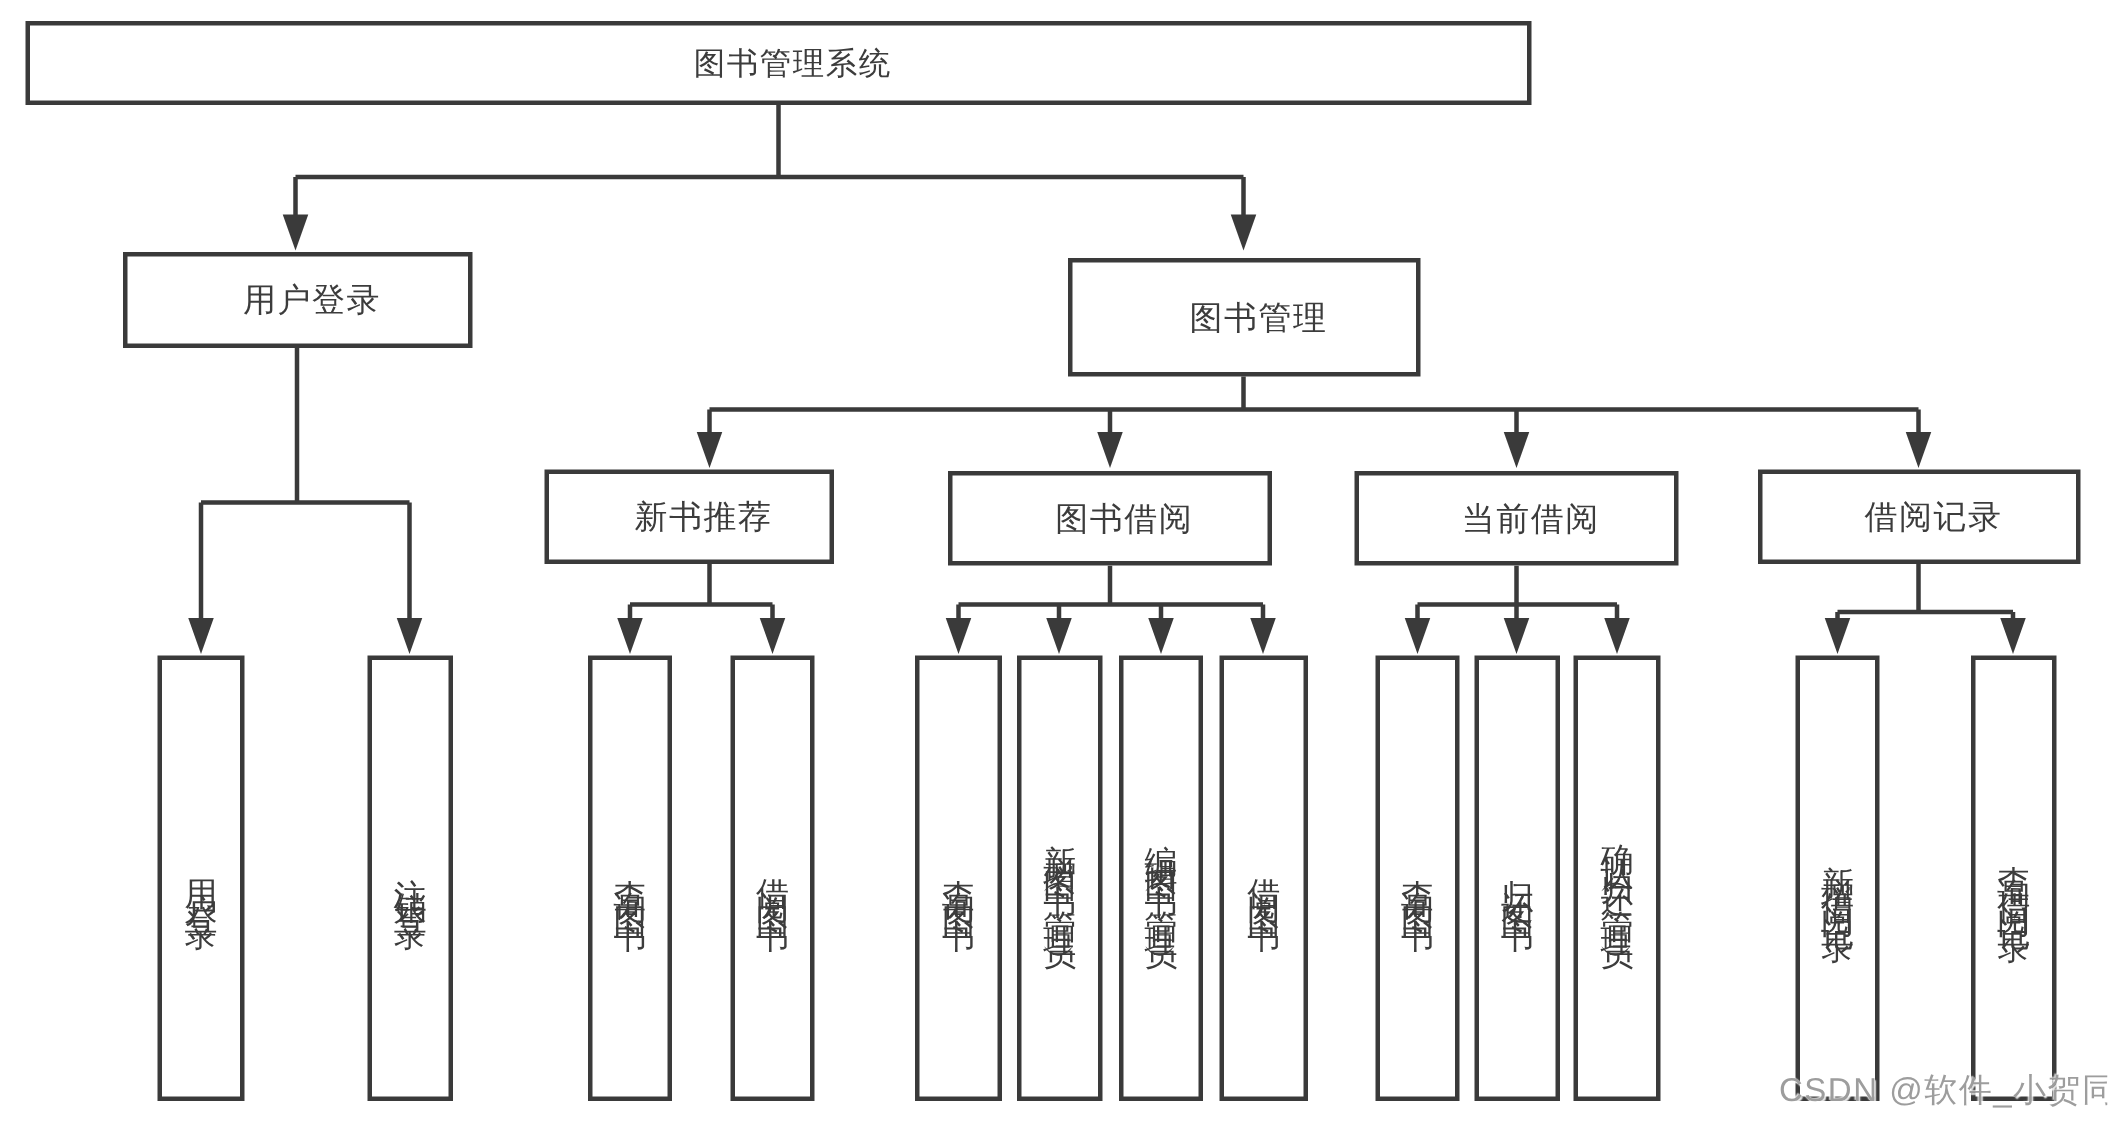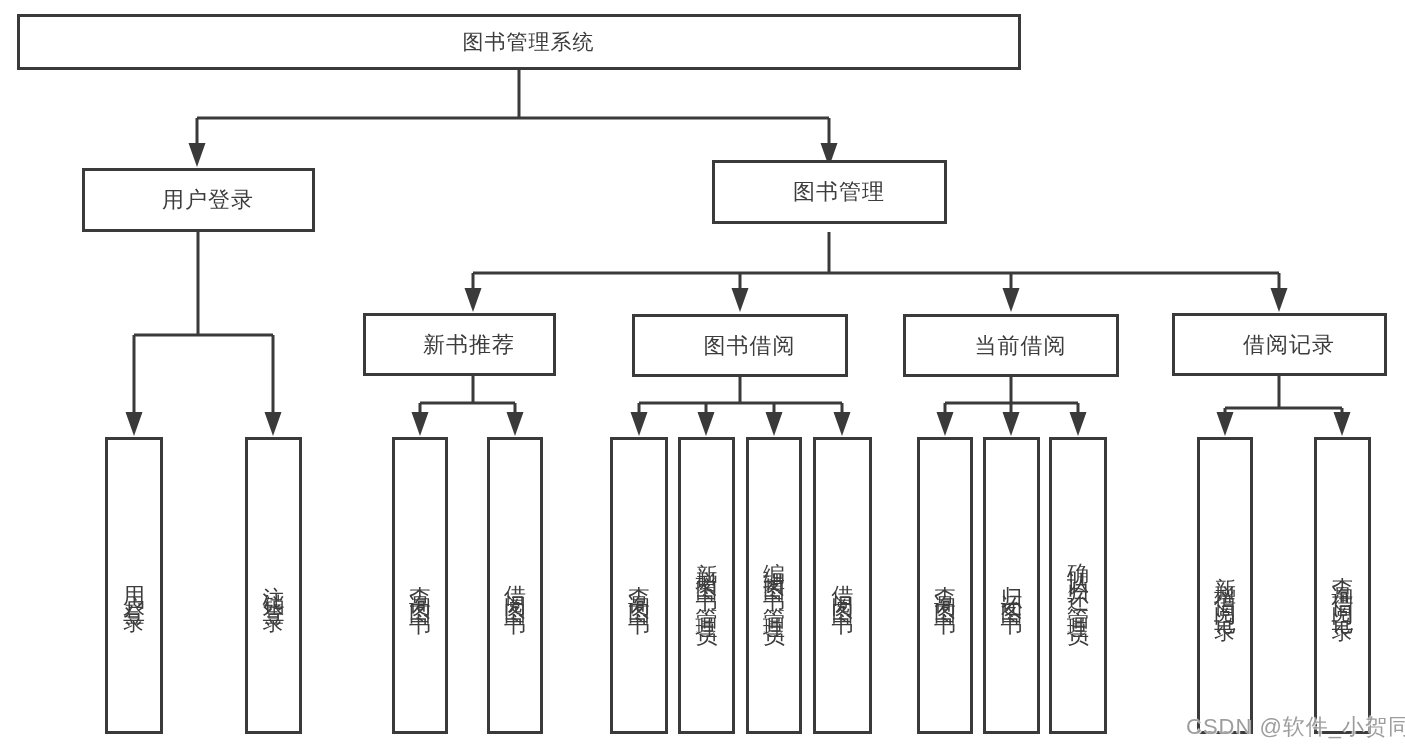--- a/index.html
+++ b/index.html
@@ -102,21 +102,21 @@
     <use href="#arr" transform="translate(1342,436)"></use>
   </svg>
 
   <div class="hbox root-box" style="left:17px; top:14px; width:1004px; height:56px;">
     <span>图书管理系统</span>
   </div>
 
   <div class="hbox" style="left:82px; top:168px; width:233px; height:64px;">
     <span>用户登录</span>
   </div>
-  <div class="hbox" style="left:712px; top:160px; width:235px; height:64px;">
+  <div class="hbox" style="left:712px; top:172px; width:235px; height:79px;">
     <span>图书管理</span>
   </div>
 
   <div class="hbox" style="left:363px; top:313px; width:193px; height:63px;">
     <span>新书推荐</span>
   </div>
   <div class="hbox" style="left:632px; top:314px; width:216px; height:63px;">
     <span>图书借阅</span>
   </div>
   <div class="hbox" style="left:903px; top:314px; width:216px; height:63px;">

